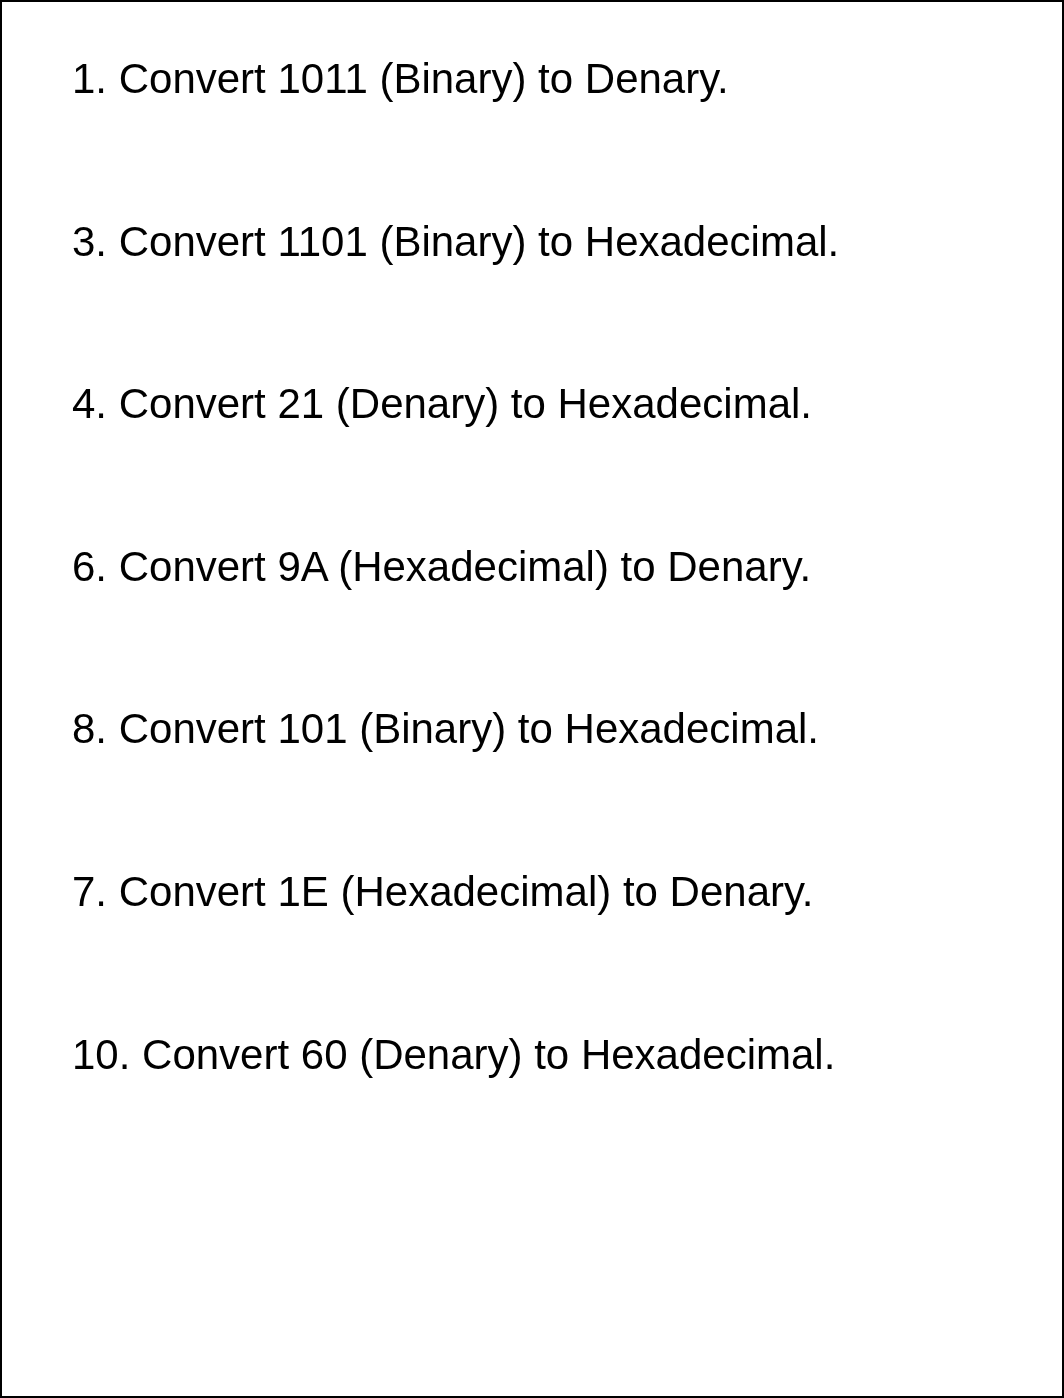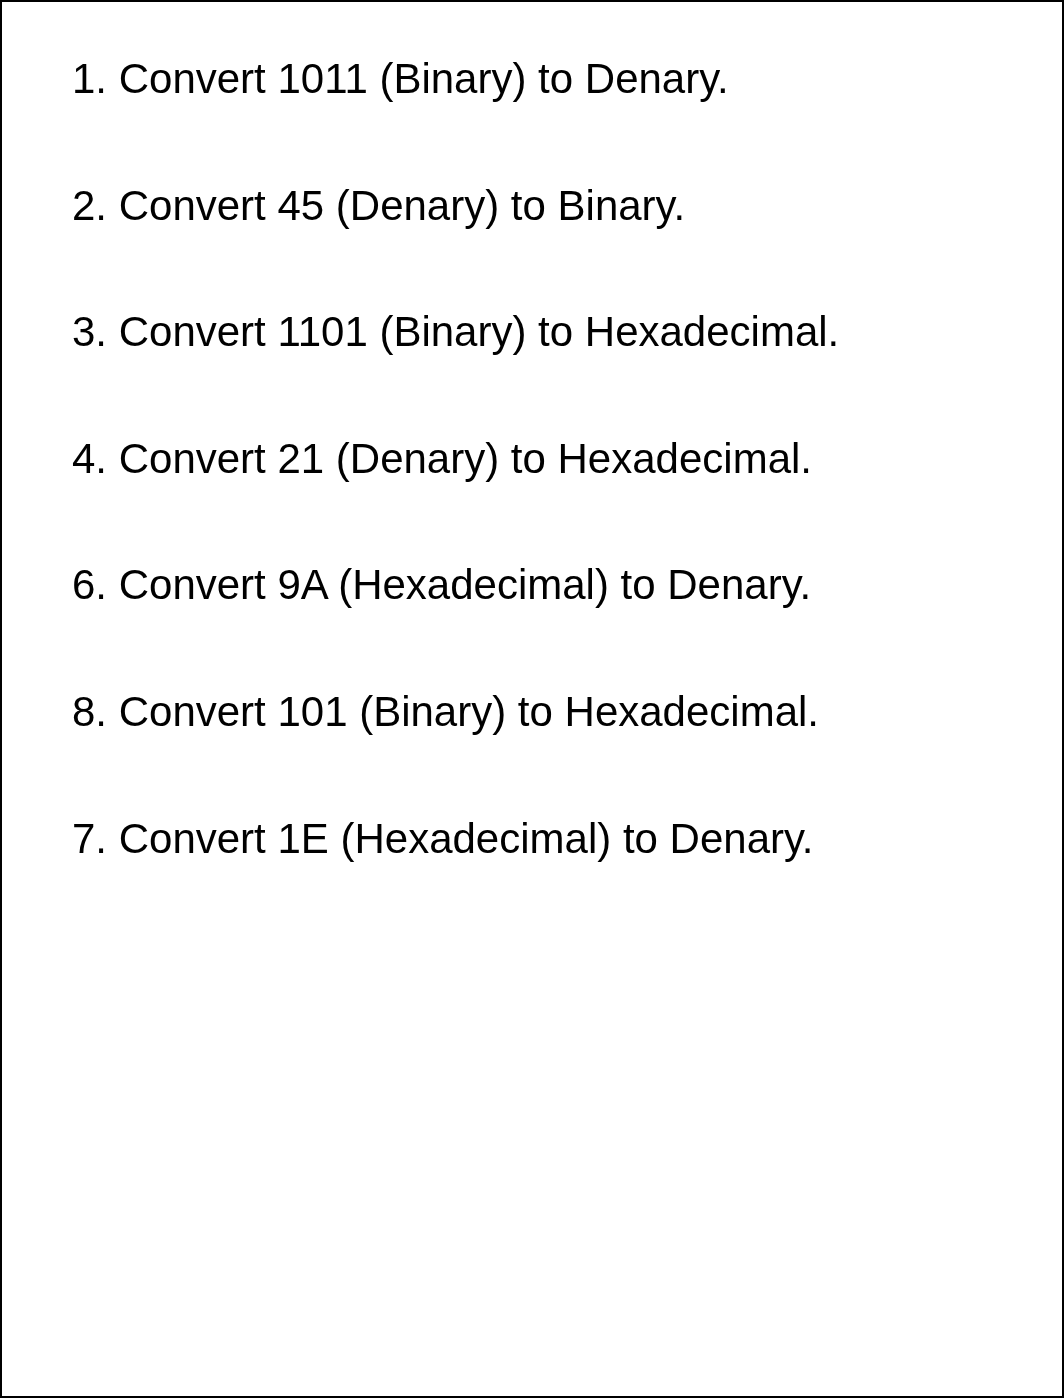--- a/index.html
+++ b/index.html
@@ -11,32 +11,32 @@
       font-family: Helvetica, Arial, sans-serif;
       background: #ffffff;
       width: 1064px;
       height: 1398px;
       padding: 50px 70px;
       border: 2px solid #000;
     }
     .list {
       display: flex;
       flex-direction: column;
-      gap: 72px;
+      gap: 108px;
     }
     .list-item {
       font-size: 42px;
       color: #000;
       line-height: 1.3;
     }
   </style>
 </head>
 <body>
 
 <div class="list">
   <div class="list-item">1. Convert 1011 (Binary) to Denary.</div>
-  <div class="list-item">2. Convert 45 (Denary) to Binary.</div>
   <div class="list-item">3. Convert 1101 (Binary) to Hexadecimal.</div>
   <div class="list-item">4. Convert 21 (Denary) to Hexadecimal.</div>
   <div class="list-item">6. Convert 9A (Hexadecimal) to Denary.</div>
   <div class="list-item">8. Convert 101 (Binary) to Hexadecimal.</div>
   <div class="list-item">7. Convert 1E (Hexadecimal) to Denary.</div>
+  <div class="list-item">10. Convert 60 (Denary) to Hexadecimal.</div>
 </div>
 
 </body></html>

